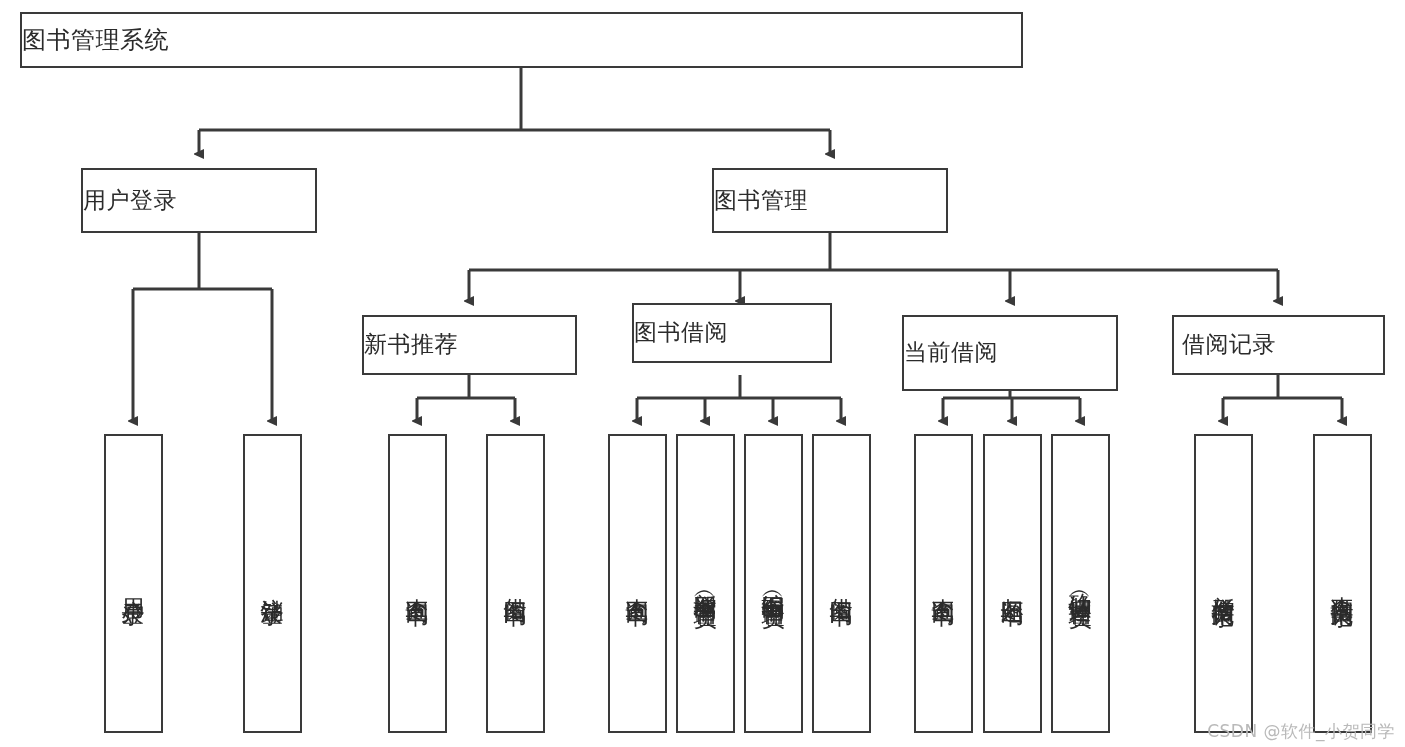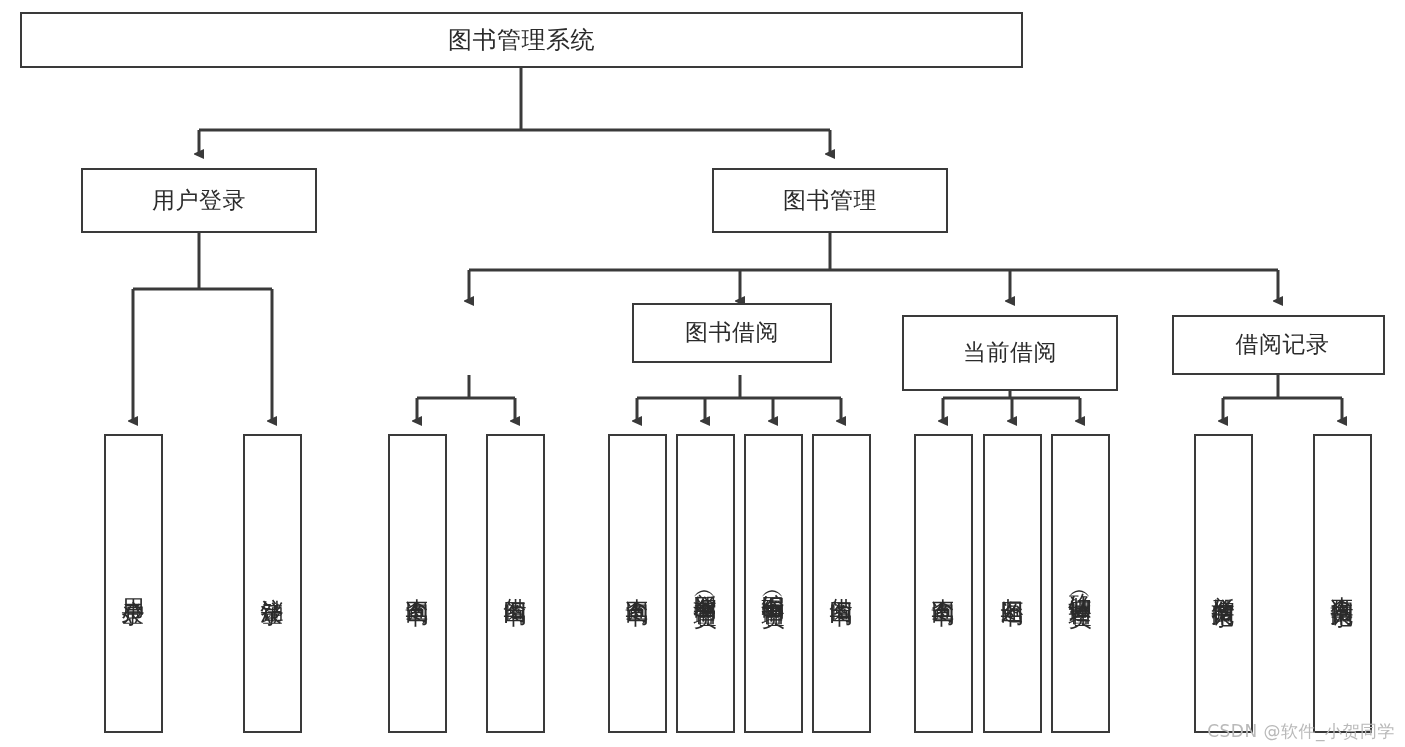--- a/index.html
+++ b/index.html
@@ -26,21 +26,21 @@
     height: 747px;
     pointer-events: none;
   }
   .node {
     position: absolute;
     box-sizing: border-box;
     background: #ffffff;
     border: 2px solid #3a3a3a;
     display: flex;
     align-items: center;
-    justify-content: center;
+    justify-content: flex-start;
     color: #2b2b2b;
   }
   .node-label {
     display: block;
     text-align: center;
     line-height: 1.18;
     letter-spacing: 0.5px;
   }
   
   .node.horiz .node-label {
@@ -134,20 +134,23 @@
     <span class="node-label">图书管理系统</span>
   </div>
 
   <div class="node horiz" style="left:81px; top:168px; width:236px; height:65px;">
     <span class="node-label">用户登录</span>
   </div>
   <div class="node horiz" style="left:712px; top:168px; width:236px; height:65px;">
     <span class="node-label">图书管理</span>
   </div>
 
+  <div class="node horiz" style="left:362px; top:315px; width:215px; height:60px;">
+    <span class="node-label">新书推荐</span>
+  </div>
   <div class="node horiz" style="left:632px; top:303px; width:200px; height:60px;">
     <span class="node-label">图书借阅</span>
   </div>
   <div class="node horiz" style="left:902px; top:315px; width:216px; height:76px;">
     <span class="node-label">当前借阅</span>
   </div>
   <div class="node horiz" style="left:1172px; top:315px; width:213px; height:60px;padding-left:8px;">
     <span class="node-label">借阅记录</span>
   </div>
 

